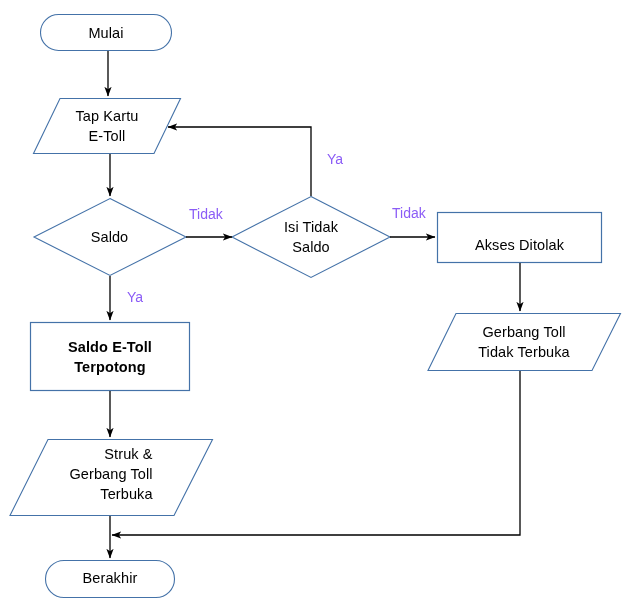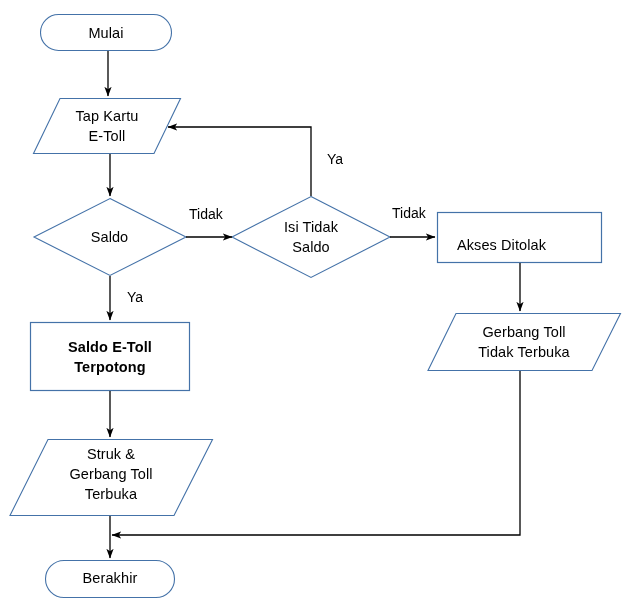--- a/index.html
+++ b/index.html
@@ -34,21 +34,21 @@
     text-align: center;
     color: #000000;
     font-size: 14.5px;
     line-height: 20px;
     white-space: pre-line;
     pointer-events: none;
     letter-spacing: 0.1px;
   }
   .edge-label {
     position: absolute;
-    color: #000000;
+    color: #8b5cf6;
     font-size: 14px;
     line-height: 16px;
     white-space: nowrap;
     text-align: center;
   }
 </style>
 </head>
 <body>
 
 <div id="canvas">
@@ -110,35 +110,35 @@
 
   <div class="shape-label" style="left:33px; top:198px; width:153px; height:78px;">
     <span>Saldo</span>
   </div>
 
   <div class="shape-label" style="left:232px; top:196px; width:158px; height:82px;">
     <span>Isi Tidak
 Saldo</span>
   </div>
 
-  <div class="shape-label" style="left:419px; top:212px; width:165px; height:66px;">
+  <div class="shape-label" style="left:437px; top:212px; width:165px; height:66px;">
     <span>Akses Ditolak</span>
   </div>
 
   <div class="shape-label" style="left:428px; top:313px; width:192px; height:58px;">
     <span>Gerbang Toll
 Tidak Terbuka</span>
   </div>
 
   <div class="shape-label" style="left:30px; top:322px; width:160px; height:69px;font-weight:bold;">
     <span>Saldo E-Toll
 Terpotong</span>
   </div>
 
-  <div class="shape-label" style="left:10px; top:439px; width:202px; height:69px;">
+  <div class="shape-label" style="left:10px; top:439px; width:202px; height:69px;text-align:right;">
     <span>Struk &amp;
 Gerbang Toll
 Terbuka</span>
   </div>
 
   <div class="shape-label" style="left:45px; top:560px; width:130px; height:36px;">
     <span>Berakhir</span>
   </div>
 
   <div class="edge-label" style="left:189px; top:206px;">Tidak</div>

